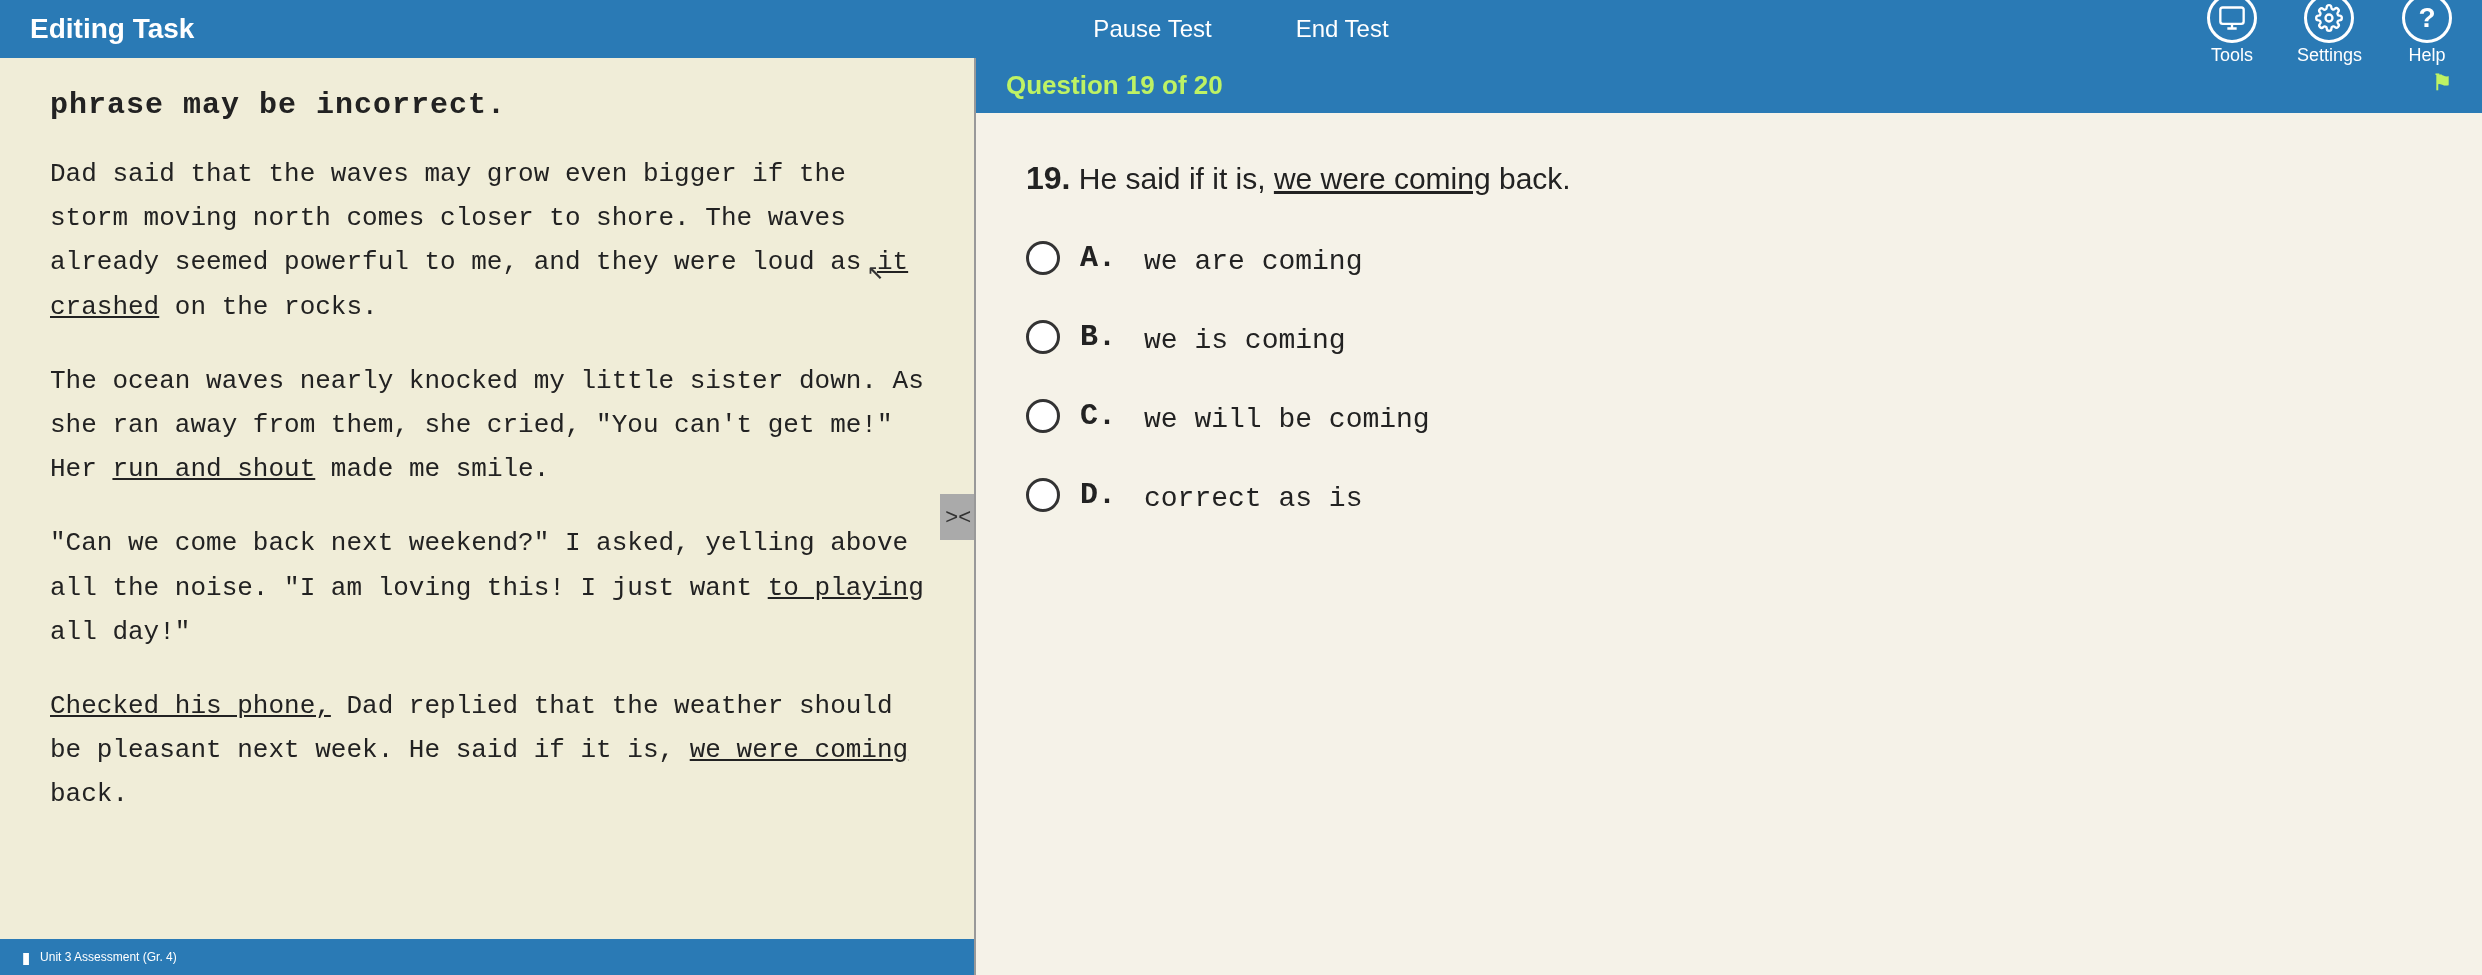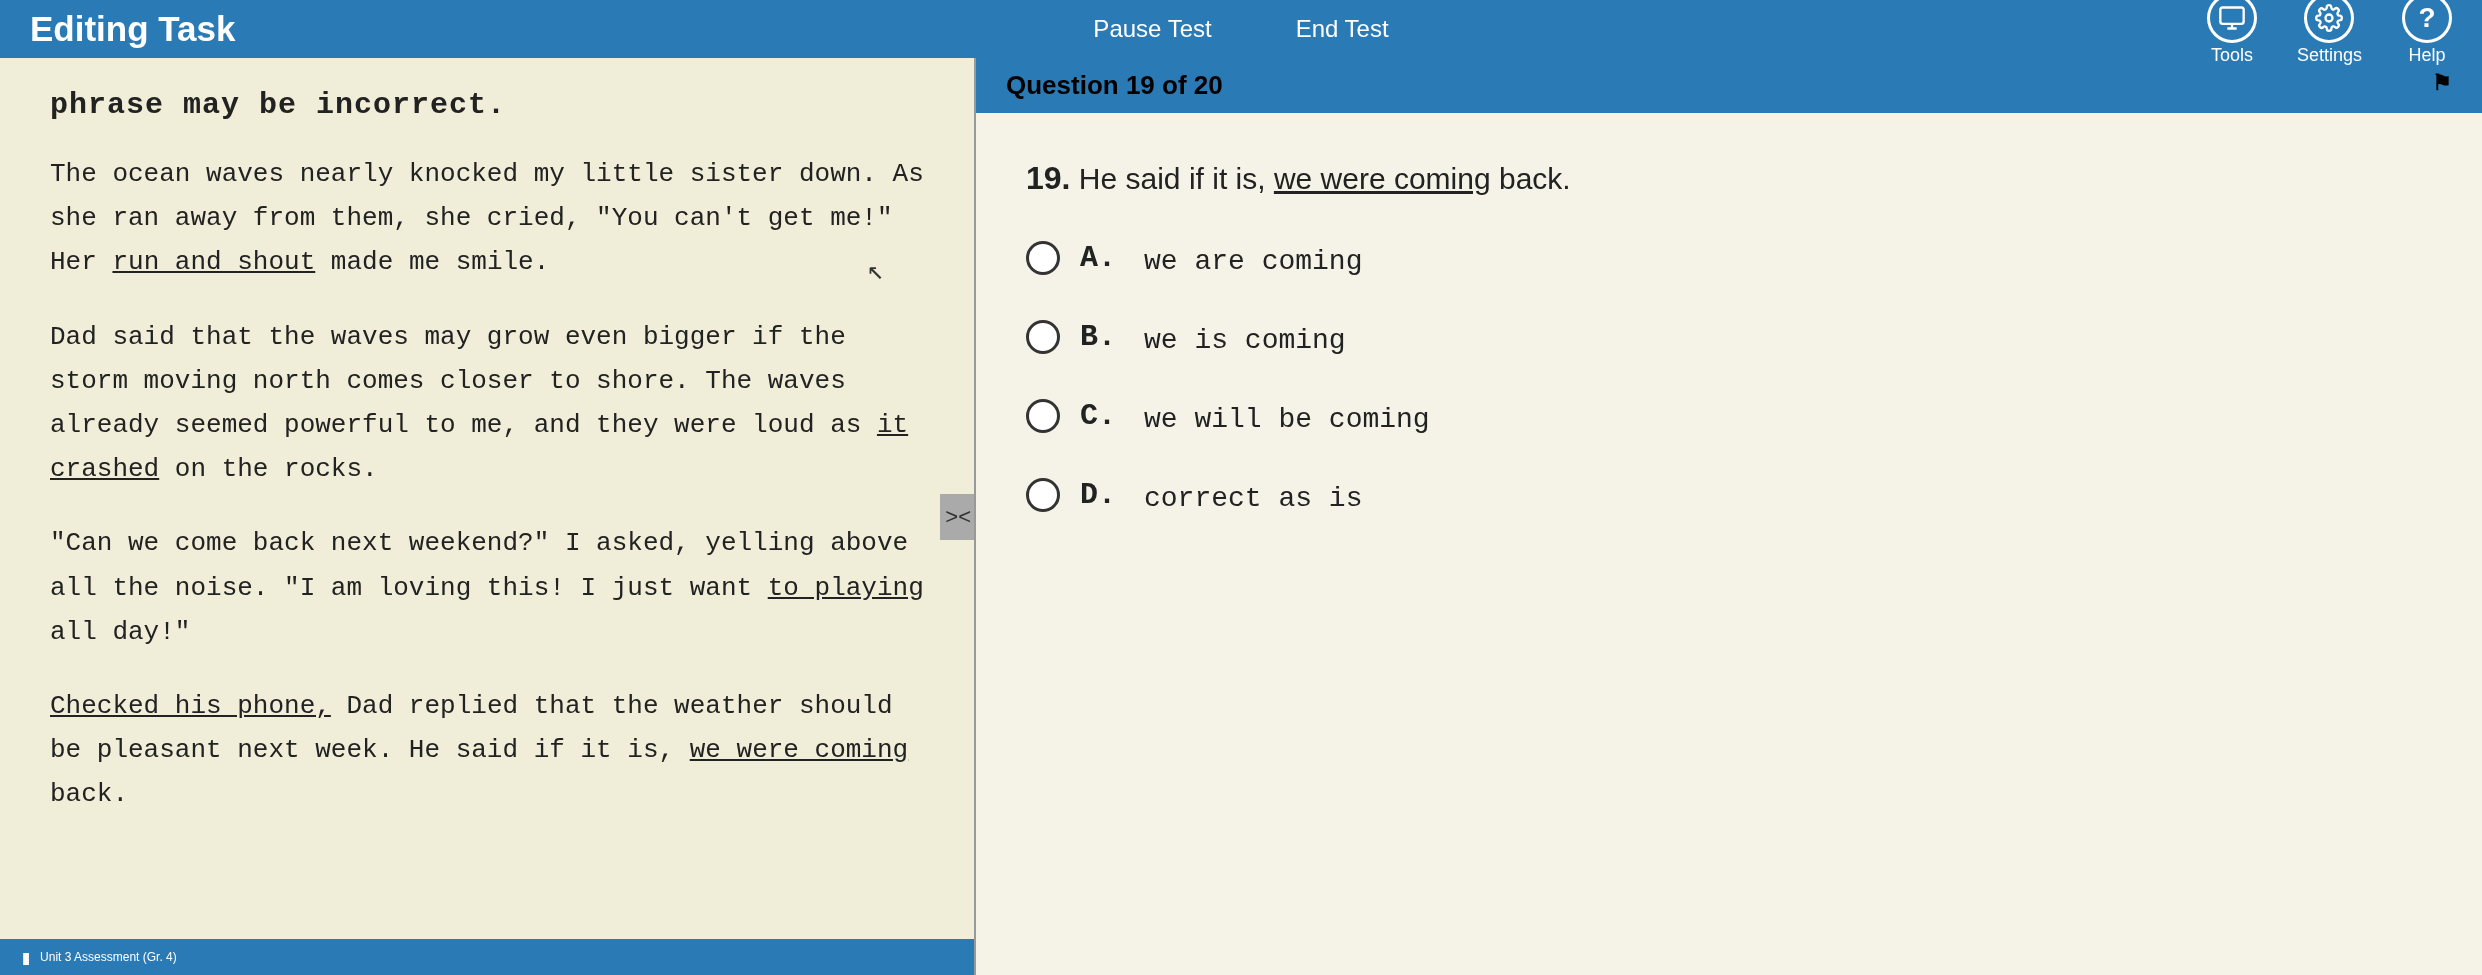--- a/index.html
+++ b/index.html
@@ -21,21 +21,21 @@
       background: #2a7ab5;
       height: 58px;
       display: flex;
       align-items: center;
       padding: 0 30px;
       position: relative;
     }
 
     .top-bar-title {
       color: white;
-      font-size: 35px;
+      font-size: 28px;
       font-weight: bold;
       font-family: Arial, sans-serif;
     }
 
     .top-bar-center {
       position: absolute;
       left: 50%;
       transform: translateX(-50%);
       display: flex;
       gap: 60px;
@@ -148,21 +148,21 @@
     .right-panel {
       flex: 1;
       background: #f5f2e8;
       display: flex;
       flex-direction: column;
     }
 
     .question-header {
       background: #2a7ab5;
       padding: 12px 30px;
-      color: #000000;
+      color: #bef264;
       font-size: 26px;
       font-family: Arial, sans-serif;
       font-weight: bold;
     }
 
     .question-content {
       padding: 40px 50px;
       flex: 1;
     }
 
@@ -280,25 +280,25 @@
 </div>
 
 <div class="main-content">
 
   <div class="left-panel">
     <div class="left-panel-header">phrase may be incorrect.</div>
 
     <div class="passage-text">
 
       <div class="passage-paragraph">
+        <span>Dad said that the waves may grow even bigger if the storm moving north comes closer to shore. The waves already seemed powerful to me, and they were loud as </span><span class="underline">it crashed</span><span> on the rocks.</span>
+      </div>
+
+      <div class="passage-paragraph">
         <span>The ocean waves nearly knocked my little sister down. As she ran away from them, she cried, "You can't get me!" Her </span><span class="underline">run and shout</span><span> made me smile.</span>
-      </div>
-
-      <div class="passage-paragraph">
-        <span>Dad said that the waves may grow even bigger if the storm moving north comes closer to shore. The waves already seemed powerful to me, and they were loud as </span><span class="underline">it crashed</span><span> on the rocks.</span>
       </div>
 
       <div class="passage-paragraph">
         <span>"Can we come back next weekend?" I asked, yelling above all the noise. "I am loving this! I just want <span class="underline">to playing</span> all day!"</span>
       </div>
 
       <div class="passage-paragraph">
         <span class="underline">Checked his phone,</span><span> Dad replied that the weather should be pleasant next week. He said if it is, </span><span class="underline">we were coming</span><span> back.</span>
       </div>
 

